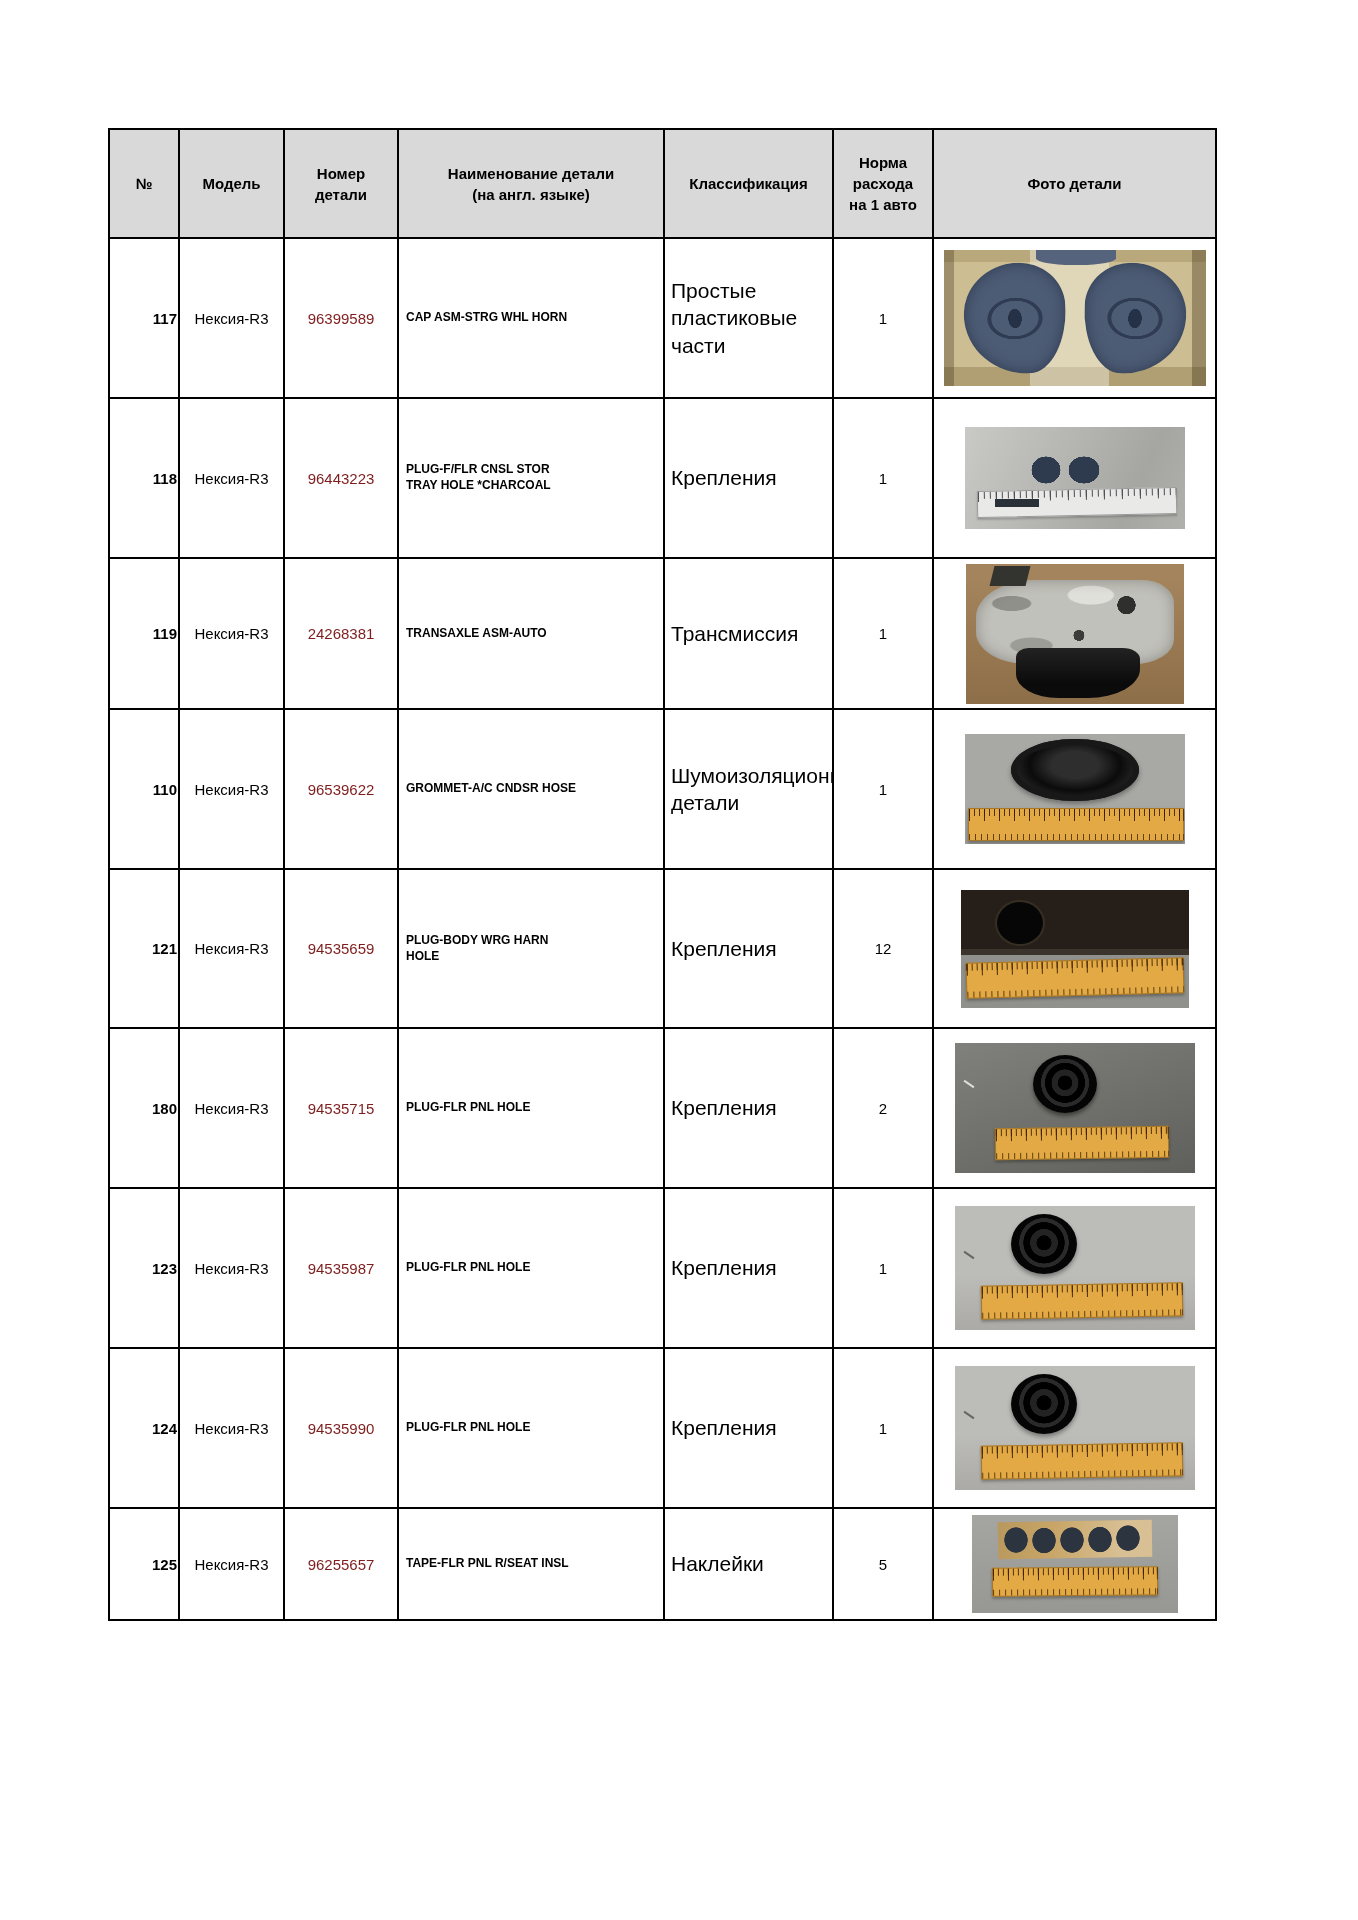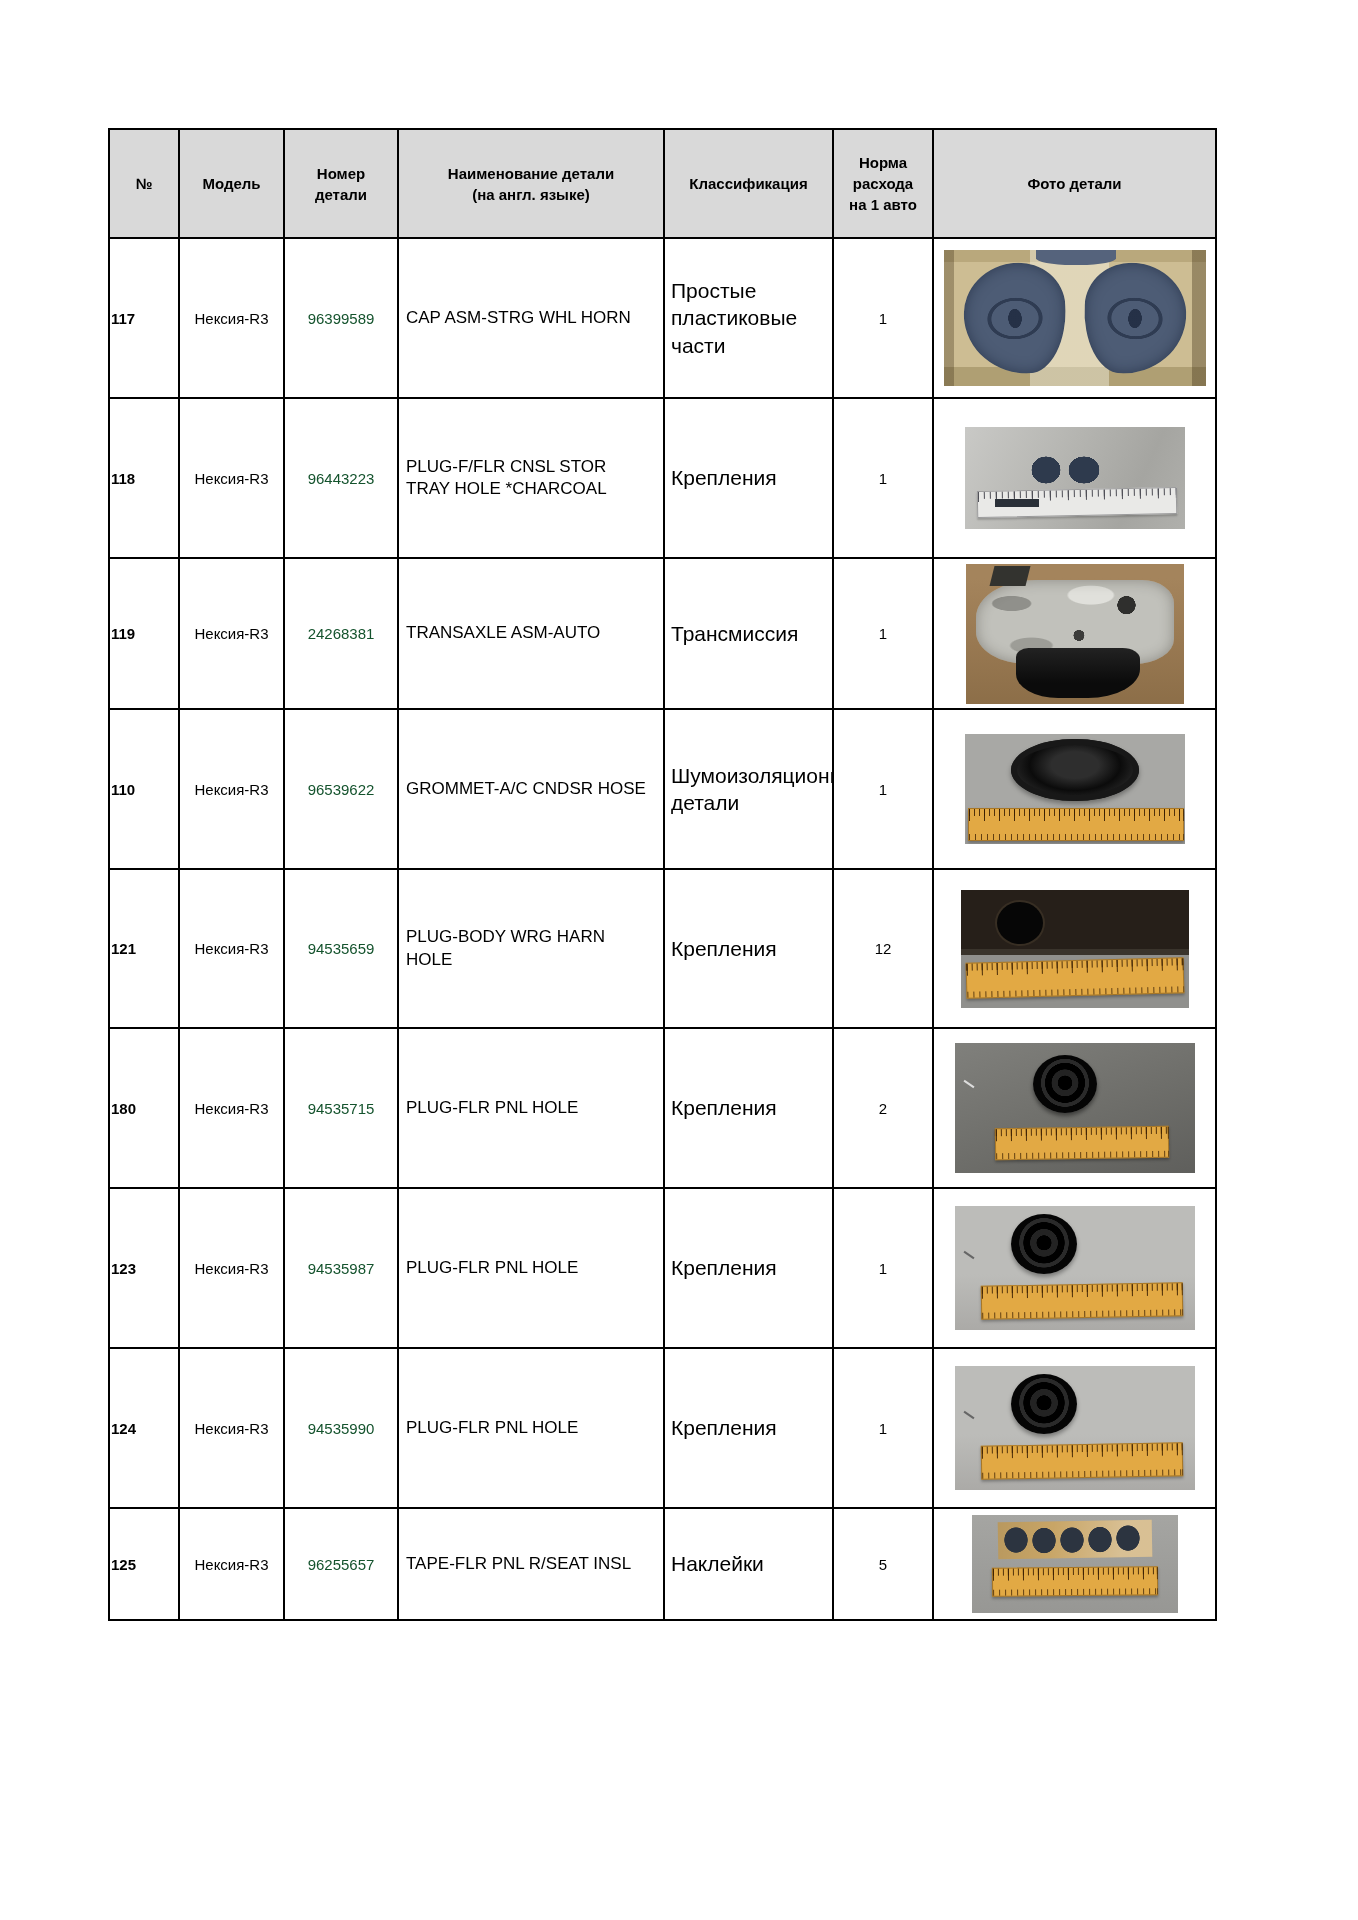--- a/index.html
+++ b/index.html
@@ -3,24 +3,24 @@
 <meta charset="utf-8">
 <style>
   html,body{margin:0;padding:0;background:#fff;}
   .page{position:relative;width:1358px;height:1920px;background:#ffffff;overflow:hidden;
         font-family:"Liberation Sans", sans-serif;color:#000;}
   table.parts{border-collapse:collapse;table-layout:fixed;
         position:absolute;left:108px;top:128px;width:1107px;}
   .parts th,.parts td{border:2px solid #000;vertical-align:middle;overflow:hidden;}
   .parts th{background:#d9d9d9;font-weight:bold;font-size:15px;line-height:1.4;
         text-align:center;white-space:pre-line;padding:2px;}
-  td.c-num{font-weight:bold;font-size:15px;text-align:left;}
+  td.c-num{font-weight:bold;font-size:15px;text-align:right;}
   td.c-model{font-size:15px;text-align:center;}
-  td.c-pn{font-size:15px;text-align:center;color:#14532d;}
-  td.c-name{font-weight:normal;font-size:17px;text-align:left;padding:2px 4px 2px 7px;
+  td.c-pn{font-size:15px;text-align:center;color:#7f1d1d;}
+  td.c-name{font-weight:bold;font-size:12px;text-align:left;padding:2px 4px 2px 7px;
         line-height:1.3;white-space:pre-line;}
   td.c-class{font-size:21px;text-align:left;padding:2px 6px 2px 6px;line-height:1.3;white-space:pre-line;}
   td.c-qty{font-size:15px;text-align:center;}
   td.c-photo{text-align:center;padding:0;}
 
   
   .photo{position:relative;display:inline-block;vertical-align:middle;overflow:hidden;}
   .photo i{position:absolute;display:block;}
 
   

